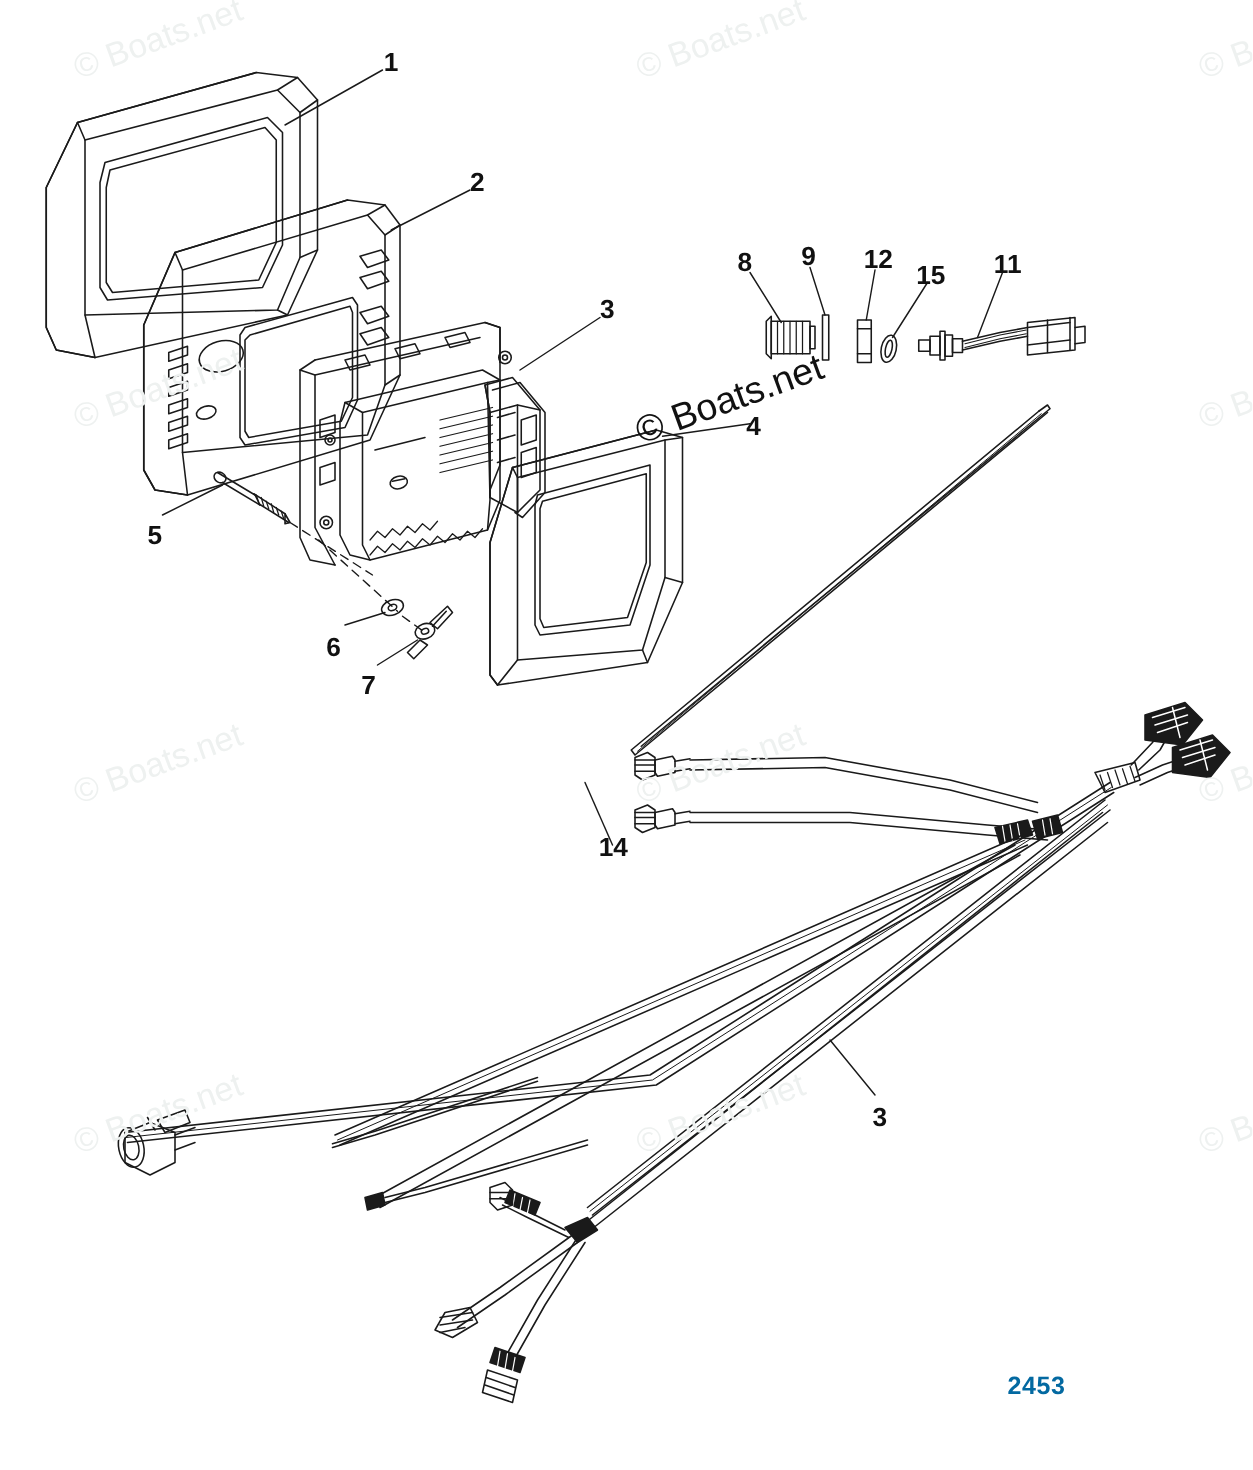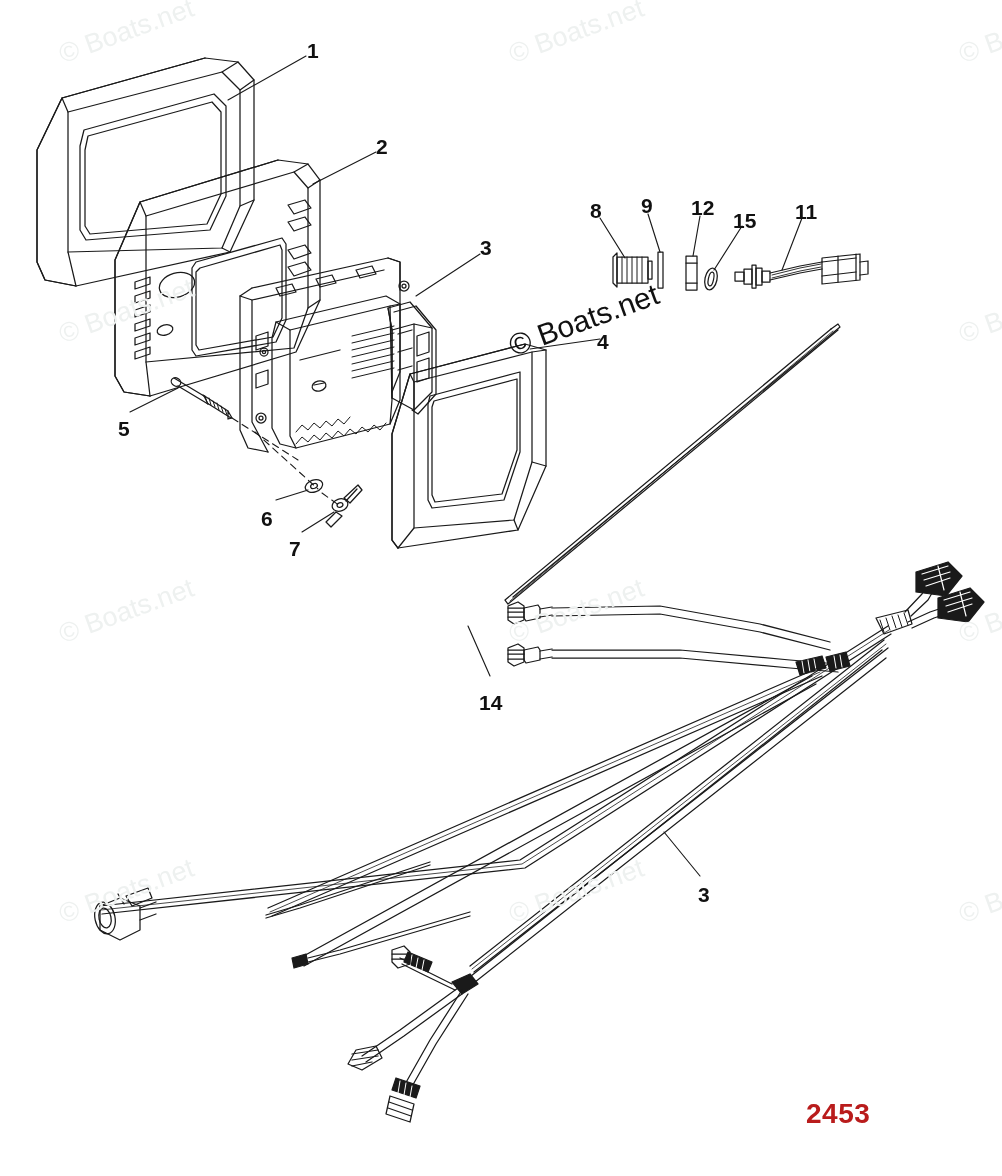--- a/index.html
+++ b/index.html
@@ -56,23 +56,23 @@
     font-size: 21px;
     font-weight: bold;
     color: #111111;
     line-height: 1;
     -webkit-user-select: none;
     user-select: none;
   }
   .dwg-number {
     position: absolute;
     font-family: "Liberation Sans", sans-serif;
-    font-size: 28px;
+    font-size: 20px;
     font-weight: bold;
-    color: #b91c1c;
+    color: #0369a1;
     letter-spacing: 0.5px;
   }
 </style>
 </head>
 <body>
 
 <div id="page">
 
   <svg id="diagram-svg" viewBox="0 0 1002 1176">
     <g fill="none" stroke="#1a1a1a" stroke-width="1.25" stroke-linejoin="round" stroke-linecap="round">
@@ -478,18 +478,18 @@
       <div class="callout" style="left: 597px; top: 331px;">4</div>
       <div class="callout" style="left: 118px; top: 418px;">5</div>
       <div class="callout" style="left: 261px; top: 508px;">6</div>
       <div class="callout" style="left: 289px; top: 538px;">7</div>
       <div class="callout" style="left: 590px; top: 200px;">8</div>
       <div class="callout" style="left: 641px; top: 195px;">9</div>
       <div class="callout" style="left: 691px; top: 197px;">12</div>
       <div class="callout" style="left: 795px; top: 201px;">11</div>
       <div class="callout" style="left: 733px; top: 210px;">15</div>
       <div class="callout" style="left: 698px; top: 884px;">3</div>
-      <div class="callout" style="left: 479px; top: 692px;">14</div>
+      <div class="callout" style="left: 479px; top: 668px;">14</div>
     </div>
 
   <div class="dwg-number" style="left:806px; top:1098px;">2453</div>
 
 </div>
 
 </body></html>

